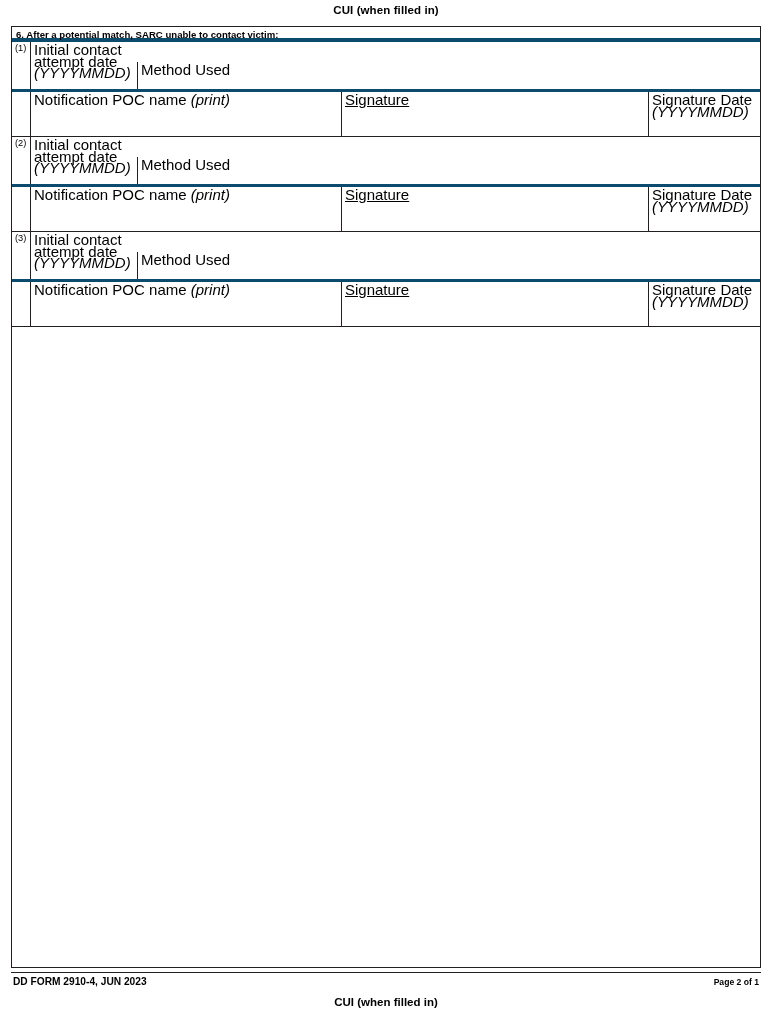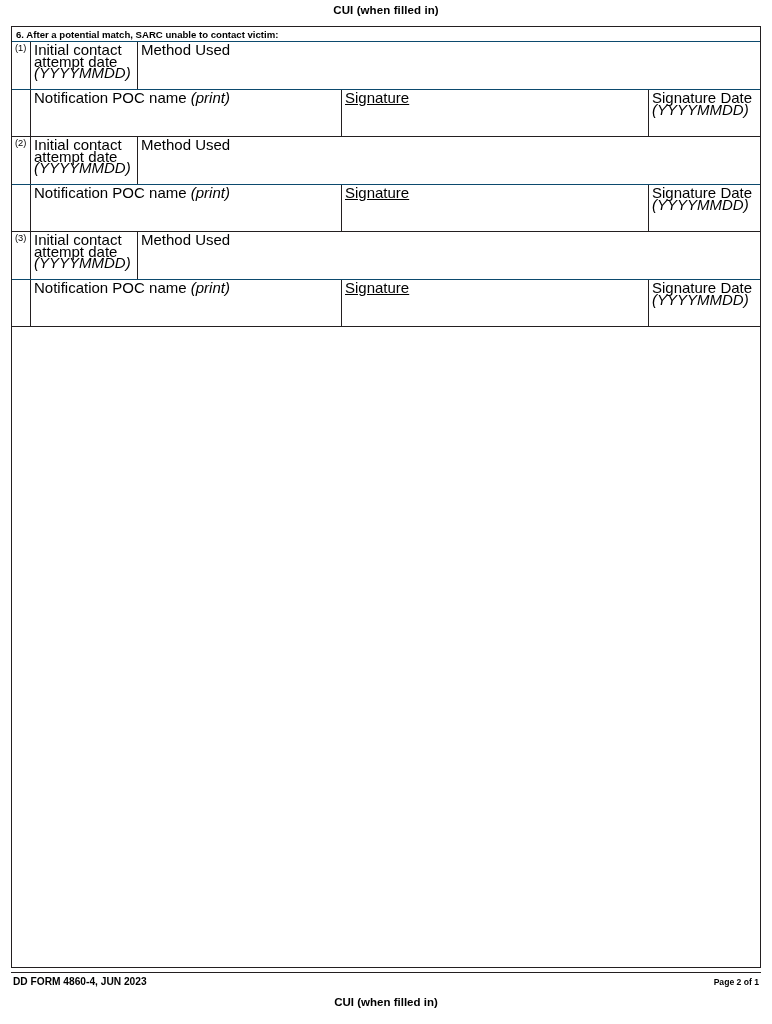--- a/index.html
+++ b/index.html
@@ -35,42 +35,42 @@
     position: absolute;
     top: 26px;
     left: 11px;
     width: 750px;
     height: 942px;
     border: 1px solid #231f20;
     box-sizing: border-box;
   }
   .section-head {
     height: 15px;
-    border-bottom: 1px solid #0c4a6e;
+    border-bottom: 4px solid #0c4a6e;
     box-sizing: border-box;
     font-size: 9.6px;
     font-weight: bold;
     padding: 1px 0 0 4px;
     line-height: 13px;
     white-space: nowrap;
   }
   .attempt-block {
     border-bottom: 1px solid #231f20;
     box-sizing: border-box;
   }
   .attempt-row {
     display: flex;
     box-sizing: border-box;
   }
   .row-top {
     height: 47px;
   }
   .row-bottom {
     height: 47px;
-    border-top: 1px solid #0c4a6e;
+    border-top: 3px solid #0c4a6e;
   }
   .idx-cell {
     width: 18px;
     flex: 0 0 18px;
     font-size: 9.3px;
     padding: 1px 0 0 3px;
     box-sizing: border-box;
     line-height: 11px;
   }
   .idx-spacer {
@@ -84,20 +84,21 @@
     padding: 2px 0 0 3px;
     line-height: 11.5px;
     border-left: 1px solid #231f20;
   }
   .c-date {
     width: 107px;
     flex: 0 0 107px;
   }
   .c-method {
     flex: 1 1 auto;
+    margin-top: 20px;
   }
   .c-poc {
     width: 311px;
     flex: 0 0 311px;
   }
   .c-sig {
     width: 307px;
     flex: 0 0 307px;
     text-decoration: underline;
   }
@@ -239,18 +240,18 @@
         </div>
       </div>
     </div>
 
     <div class="blank-area"></div>
 
   </div>
 
   <div class="footer">
     <div class="footer-rule"></div>
-    <div class="footer-left">DD FORM 4860-4, JUN 2023</div>
+    <div class="footer-left">DD FORM 2910-4, JUN 2023</div>
     <div class="footer-right">Page 2 of 1</div>
     <div class="banner-bottom">CUI (when filled in)</div>
   </div>
 
 </div>
 
 </body></html>

